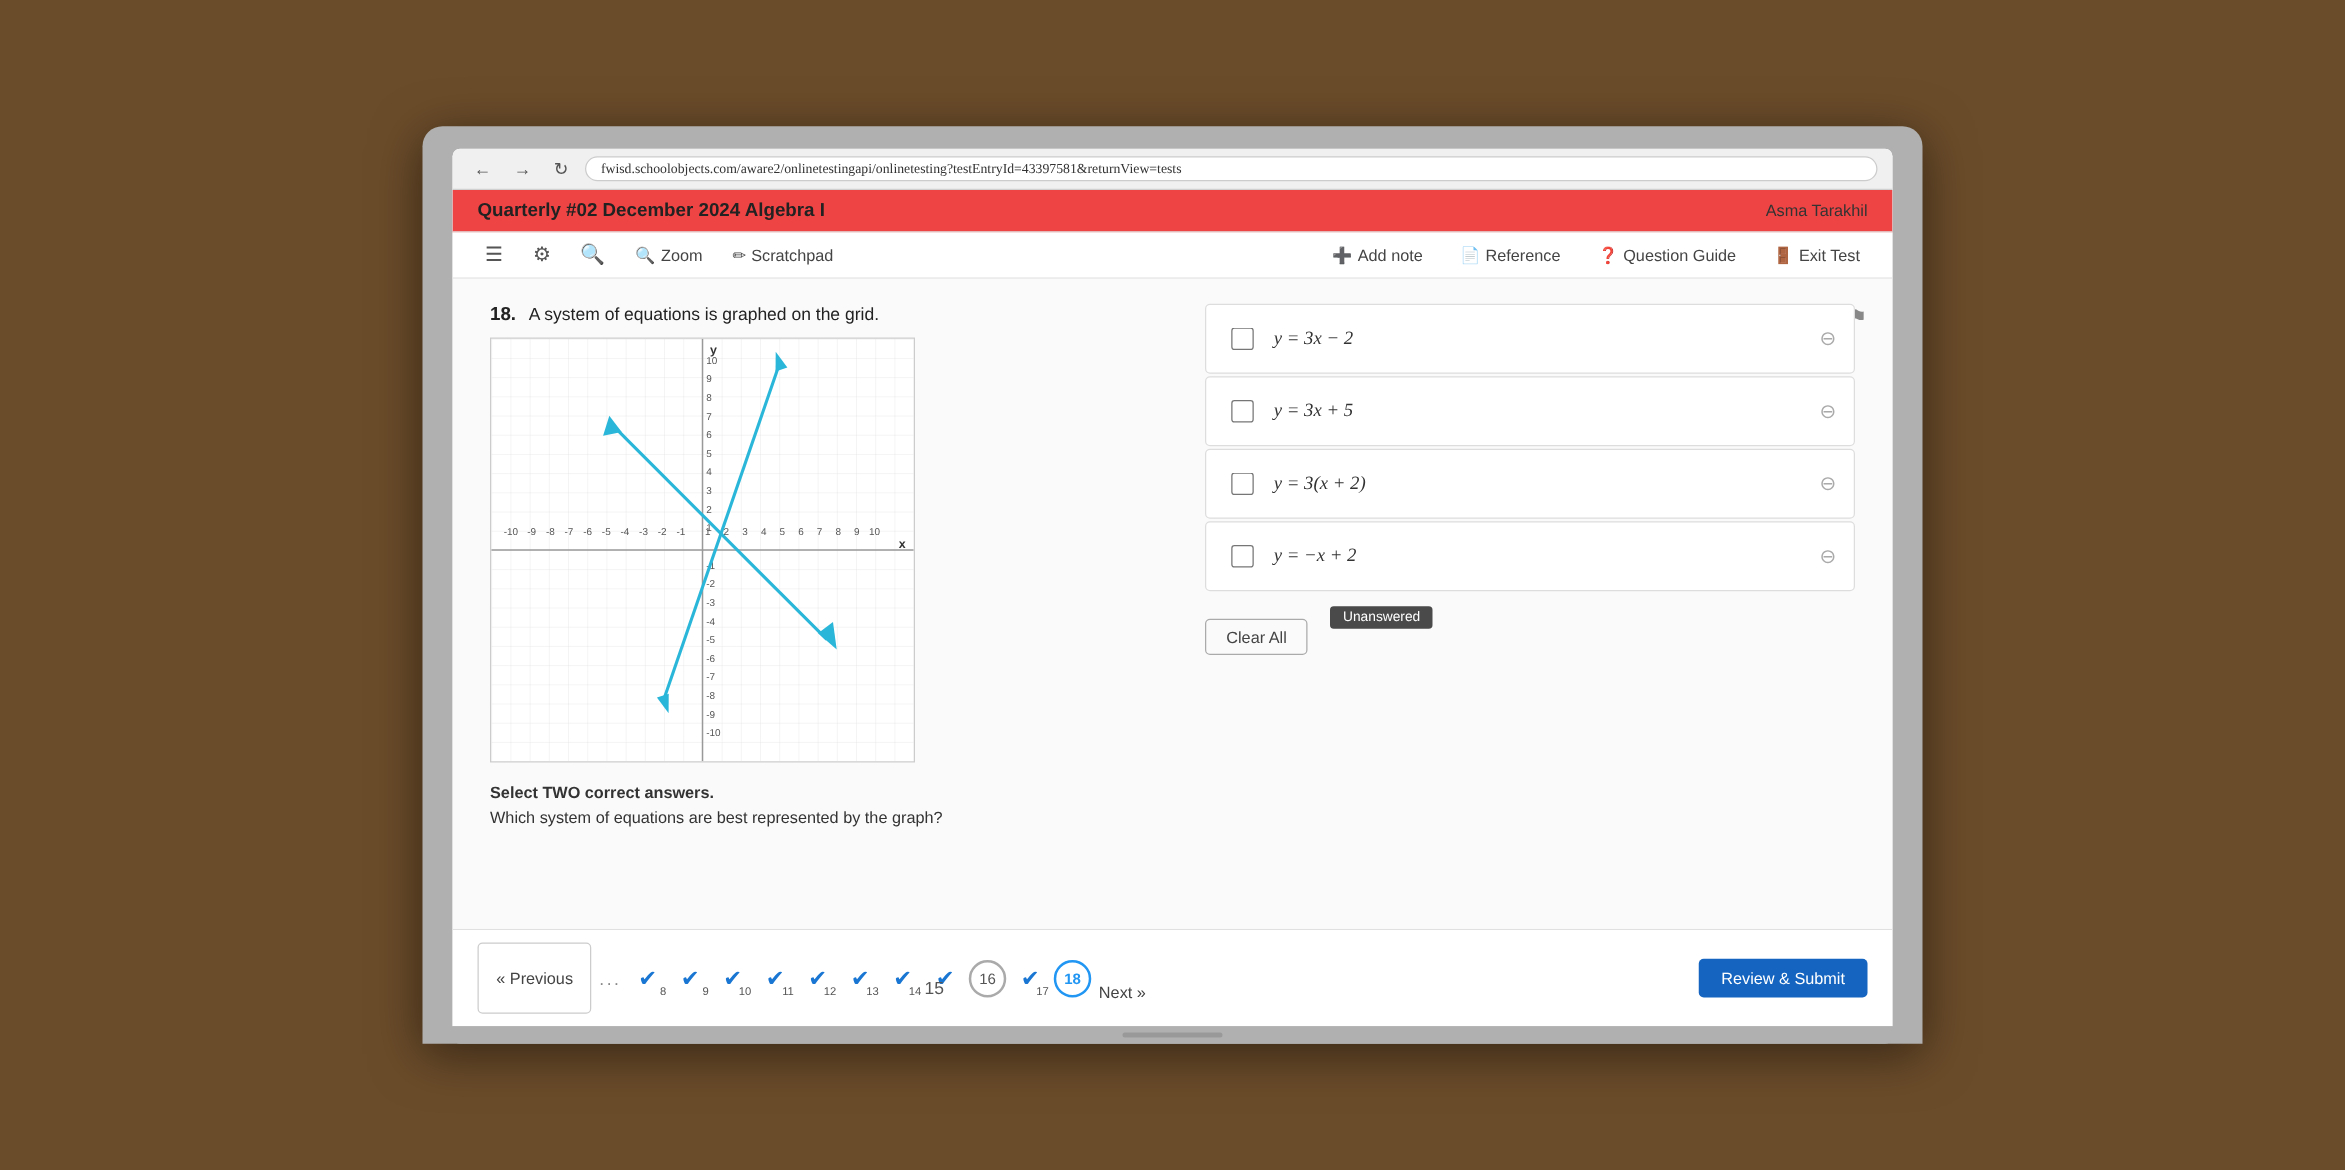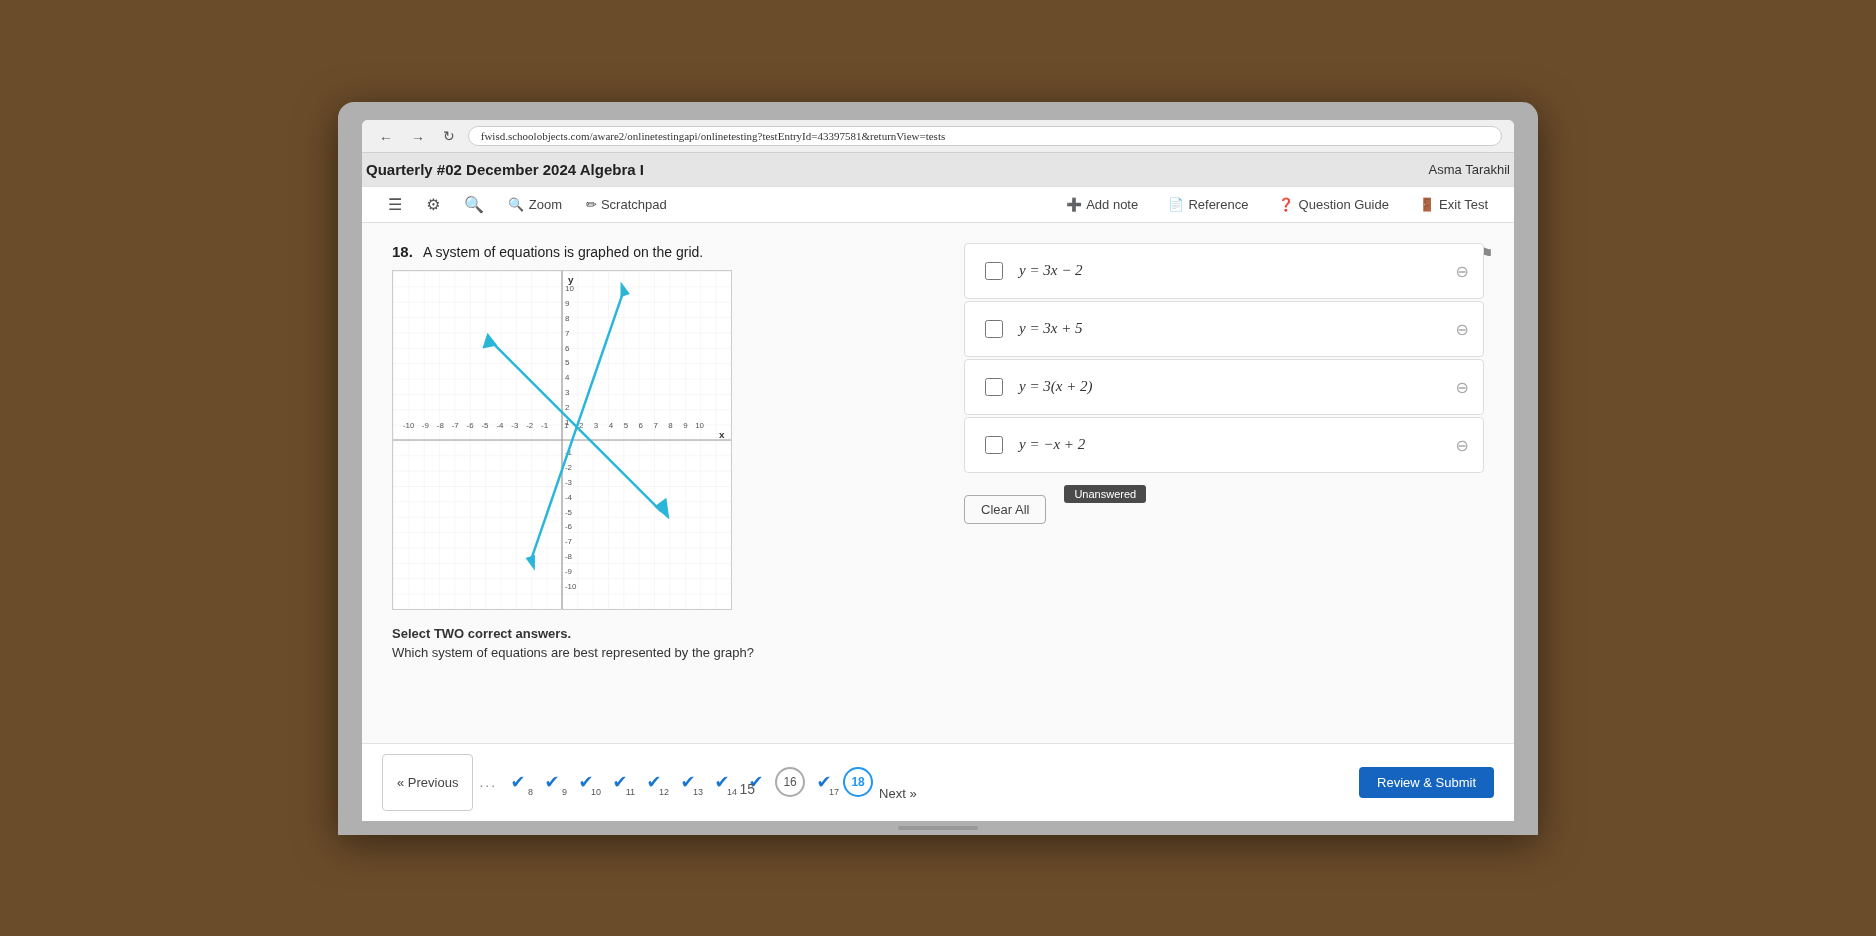--- a/index.html
+++ b/index.html
@@ -52,23 +52,23 @@
       flex: 1;
       font-size: 11px;
       color: #333;
       white-space: nowrap;
       overflow: hidden;
       text-overflow: ellipsis;
       font-family: Liberation Serif, serif;
     }
     
     .app-header {
-      background: #e5e5e5;
+      background: #ef4444;
       border-bottom: 1px solid #e0e0e0;
-      padding: 8px 4px;
+      padding: 8px 20px;
       display: flex;
       align-items: center;
       justify-content: space-between;
     }
     .app-title {
       font-size: 15px;
       font-weight: 600;
       color: #222;
     }
     .header-user {

